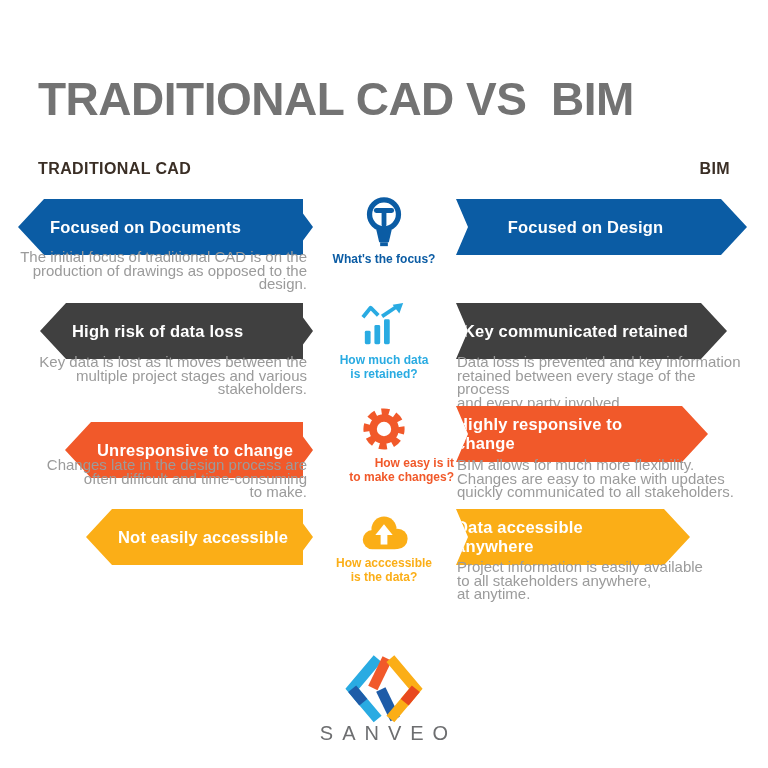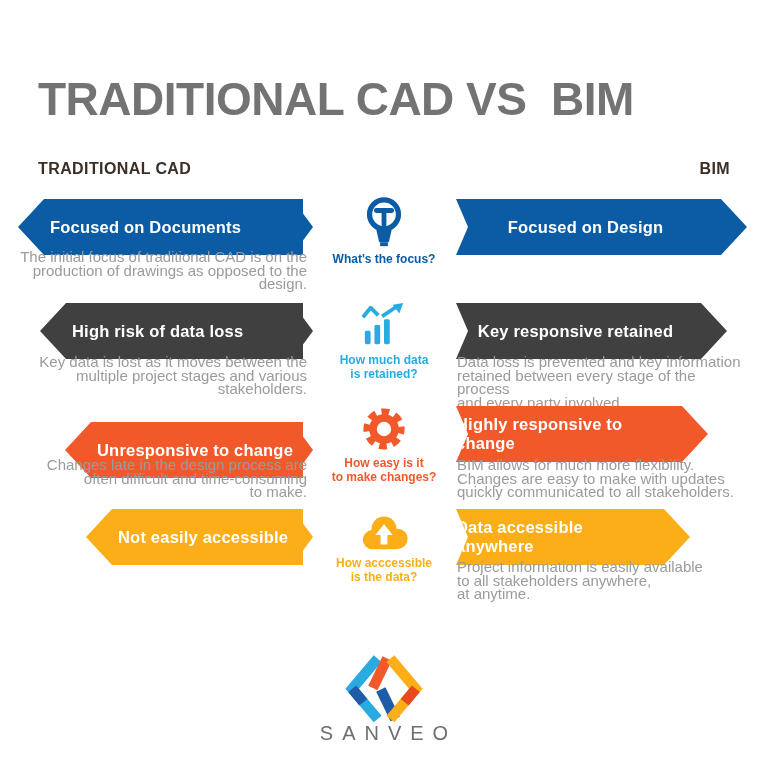--- a/index.html
+++ b/index.html
@@ -28,21 +28,21 @@
   .c-yellow{background:#fbae17;}
 
   .desc{position:absolute;font-size:15px;line-height:13.6px;color:#9b9b9b;white-space:pre-line;}
   .desc-left{left:10px;width:297px;text-align:right;}
   .desc-right{left:457px;width:292px;text-align:left;}
 
   .qicon{position:absolute;left:356px;width:56px;height:54px;
     display:flex;align-items:flex-start;justify-content:center;}
   .qlabel{position:absolute;left:314px;width:140px;text-align:center;font-weight:bold;
     font-size:12px;line-height:14px;white-space:pre-line;}
-  .t-dblue{color:#0b5ca4;} .t-lblue{color:#29abe2;} .t-orange{color:#f1592a;} .t-yellow{color:#fbae17;}
+  .t-dblue{color:#0b5ca4;} .t-lblue{color:#29abe2;} .t-orange{color:#f1592a;text-align:right;} .t-yellow{color:#fbae17;}
 
   
   .bl1{top:199px;left:18px;width:295px;} .br1{top:199px;left:456px;width:291px;}
   .bl2{top:303px;left:40px;width:273px;} .br2{top:303px;left:456px;width:271px;}
   .bl3{top:406px;left:65px;width:248px;margin-top:16px;} .br3{top:406px;left:456px;width:252px;}
   .bl4{top:509px;left:86px;width:227px;} .br4{top:509px;left:456px;width:234px;}
   .dl1,.dr1{top:250px;} .dl2,.dr2{top:355px;} .dl3,.dr3{top:458px;} .dl4,.dr4{top:560px;}
   .qi1{top:196px;} .qi2{top:301px;} .qi3{top:406px;} .qi4{top:512px;}
   .ql1{top:252px;} .ql2{top:353px;} .ql3{top:456px;} .ql4{top:556px;}
 
@@ -92,21 +92,21 @@
       <rect x="14" y="24" width="6" height="20" rx="1.5" fill="#29abe2"></rect>
       <rect x="24" y="18" width="6" height="26" rx="1.5" fill="#29abe2"></rect>
       <polyline points="2,16 10,6 18,14" fill="none" stroke="#29abe2" stroke-width="4" stroke-linejoin="round"></polyline>
       <line x1="22" y1="15" x2="37" y2="5" stroke="#29abe2" stroke-width="4"></line>
       <polygon points="44,1 33,3 40,12" fill="#29abe2"></polygon>
     </svg>
   </div>
   <div class="qlabel t-lblue ql2">How much data
 is retained?</div>
   <div class="banner banner-right c-lblue br2">
-    <span>Key responsive retained</span>
+    <span>Key communicated retained</span>
   </div>
   <div class="desc desc-right dr2">Data loss is prevented and key information
 retained between every stage of the process
 and every party involved.</div>
 
   <div class="banner banner-left c-orange bl3">
     <span>Unresponsive to change</span>
   </div>
   <div class="desc desc-left dl3">Changes late in the design process are
 often difficult and time-consuming

